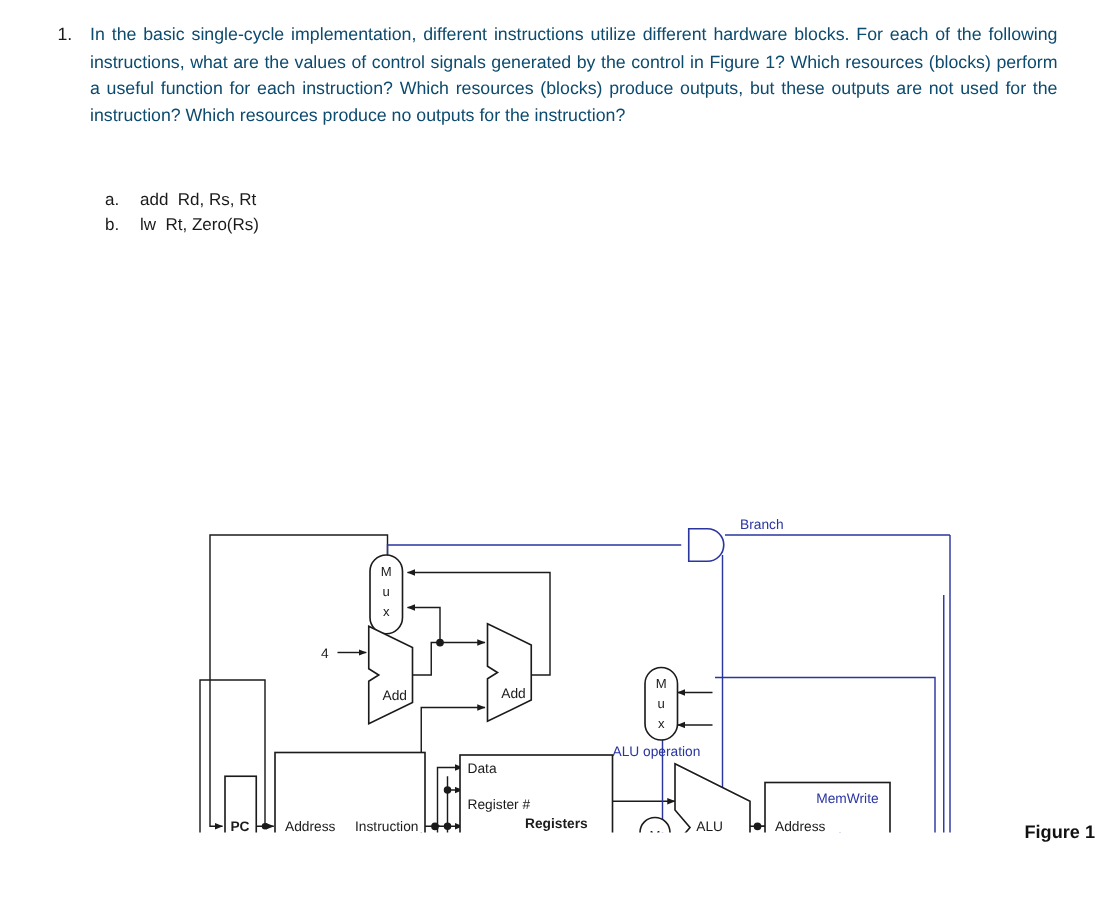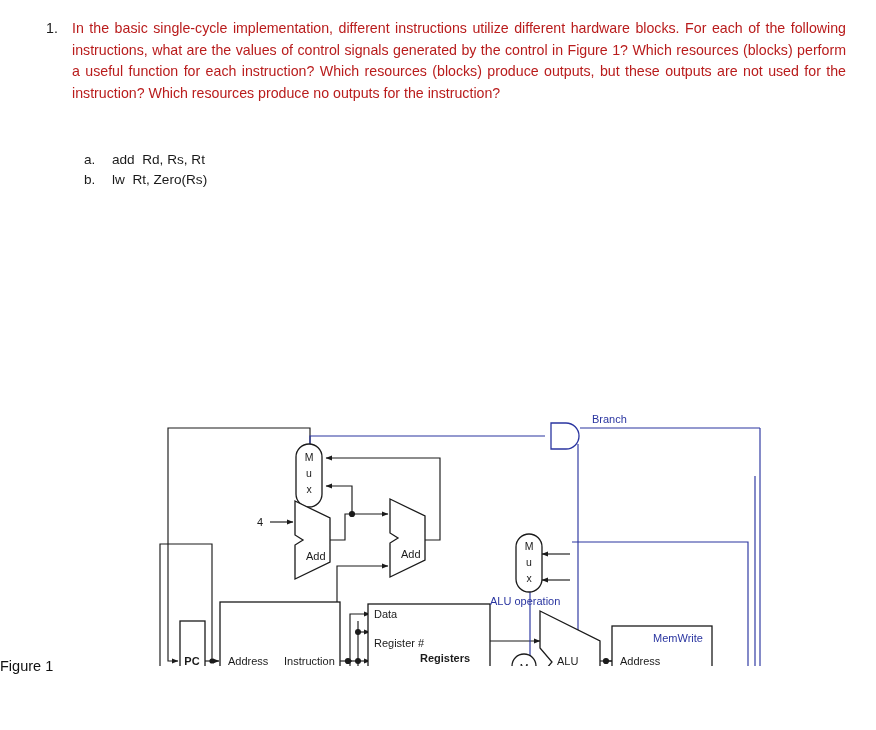--- a/index.html
+++ b/index.html
@@ -34,21 +34,21 @@
     font-size: 14.2px;
     line-height: 21.5px;
     color: #1a1a1a;
   }
   .q-text {
     flex: 1 1 auto;
     font-size: 14.2px;
     line-height: 21.5px;
     text-align: justify;
     text-justify: inter-word;
-    color: #b91c1c;
+    color: #0c4a6e;
     hyphens: none;
   }
 
   #sub-list {
     position: absolute;
     left: 84px;
     top: 150px;
     width: 400px;
   }
   .sub-row {
@@ -75,23 +75,23 @@
     height: 500px;
   }
   #datapath-svg {
     display: block;
   }
   .fig-caption {
     position: absolute;
     left: 0;
     top: 462px;
     width: 876px;
-    text-align: left;
+    text-align: right;
     font-size: 14.5px;
-    font-weight: normal;
+    font-weight: bold;
     color: #111;
   }
 
   
   text { font-family: "Liberation Sans", sans-serif; }
   .lbl      { font-size: 11px; fill: #1b1b1b; }
   .lbl-b    { font-size: 11px; fill: #1b1b1b; font-weight: bold; }
   .lbl-blue { font-size: 11px; fill: #2a35a0; }
   .lbl-blue-b { font-size: 11px; fill: #2a35a0; font-weight: bold; }
   .lbl-mux  { font-size: 10.5px; fill: #1b1b1b; }

